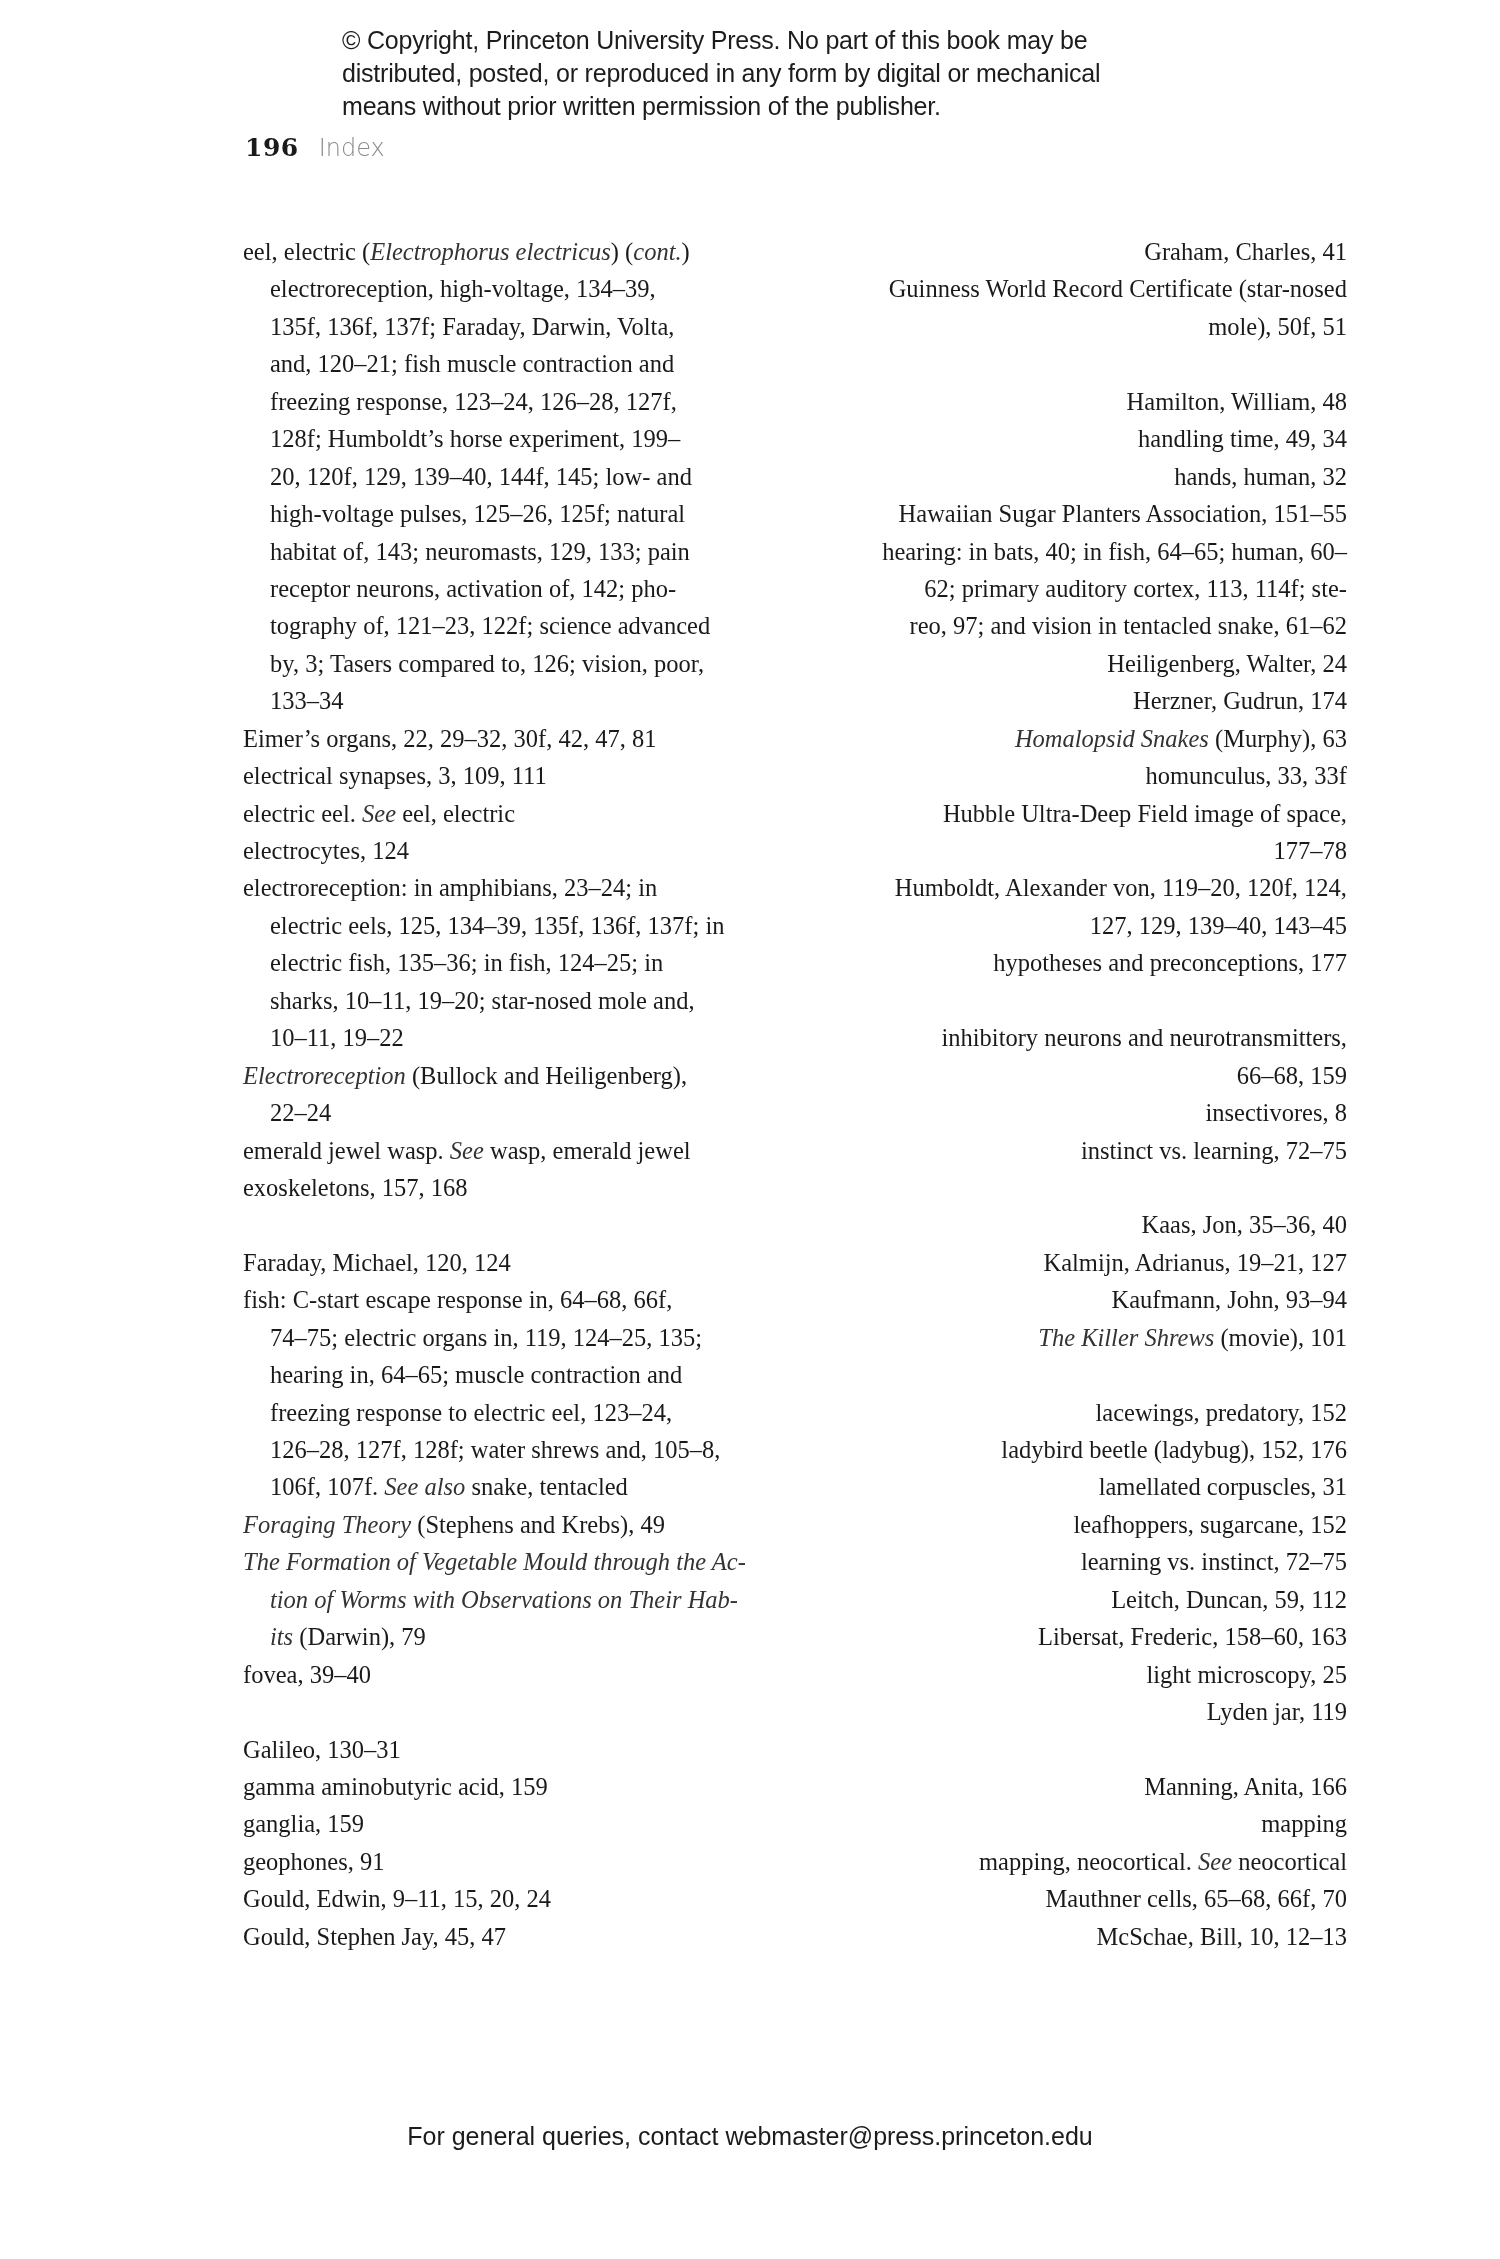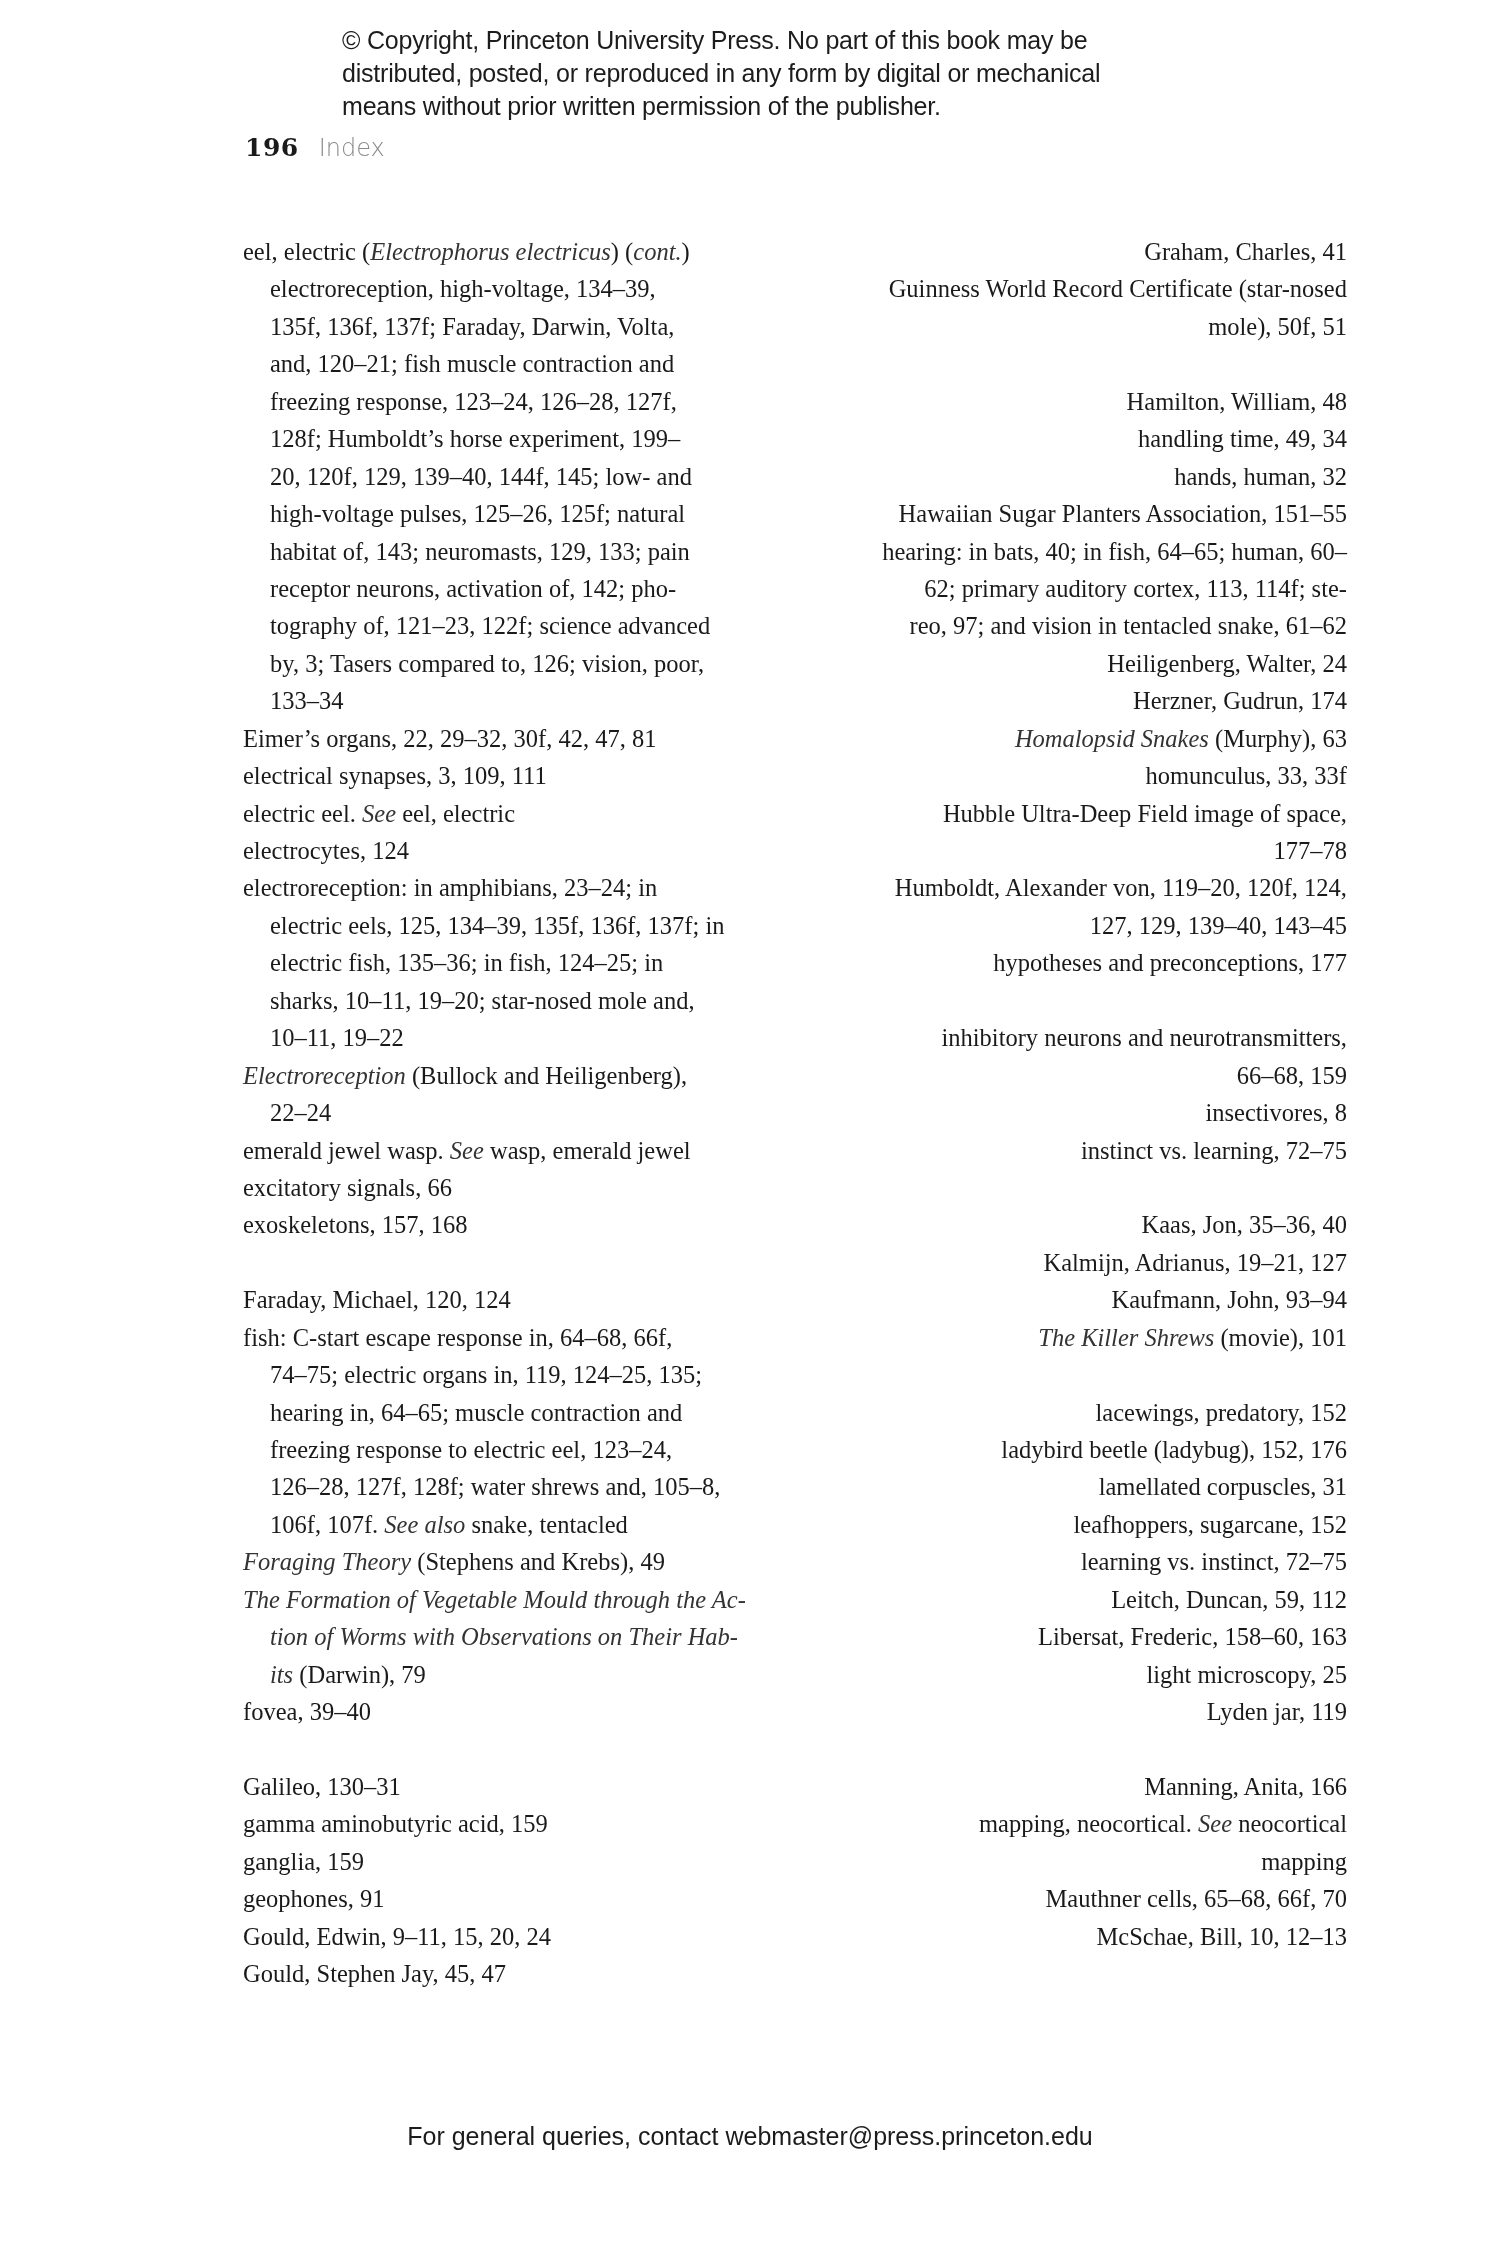--- a/index.html
+++ b/index.html
@@ -72,21 +72,20 @@
     <div class="line"><span>electric eel. </span><span class="it">See</span><span> eel, electric</span></div>
     <div class="line"><span>electrocytes, 124</span></div>
     <div class="line"><span>electroreception: in amphibians, 23–24; in</span></div>
     <div class="line indent"><span>electric eels, 125, 134–39, 135f, 136f, 137f; in</span></div>
     <div class="line indent"><span>electric fish, 135–36; in fish, 124–25; in</span></div>
     <div class="line indent"><span>sharks, 10–11, 19–20; star-nosed mole and,</span></div>
     <div class="line indent"><span>10–11, 19–22</span></div>
     <div class="line"><span class="it">Electroreception</span><span> (Bullock and Heiligenberg),</span></div>
     <div class="line indent"><span>22–24</span></div>
     <div class="line"><span>emerald jewel wasp. </span><span class="it">See</span><span> wasp, emerald jewel</span></div>
-    <div class="line"><span>excitatory signals, 66</span></div>
     <div class="line"><span>exoskeletons, 157, 168</span></div>
     <div class="line blank"></div>
     <div class="line"><span>Faraday, Michael, 120, 124</span></div>
     <div class="line"><span>fish: C-start escape response in, 64–68, 66f,</span></div>
     <div class="line indent"><span>74–75; electric organs in, 119, 124–25, 135;</span></div>
     <div class="line indent"><span>hearing in, 64–65; muscle contraction and</span></div>
     <div class="line indent"><span>freezing response to electric eel, 123–24,</span></div>
     <div class="line indent"><span>126–28, 127f, 128f; water shrews and, 105–8,</span></div>
     <div class="line indent"><span>106f, 107f. </span><span class="it">See also</span><span> snake, tentacled</span></div>
     <div class="line"><span class="it">Foraging Theory</span><span> (Stephens and Krebs), 49</span></div>
@@ -138,19 +137,19 @@
     <div class="line"><span>ladybird beetle (ladybug), 152, 176</span></div>
     <div class="line"><span>lamellated corpuscles, 31</span></div>
     <div class="line"><span>leafhoppers, sugarcane, 152</span></div>
     <div class="line"><span>learning vs. instinct, 72–75</span></div>
     <div class="line"><span>Leitch, Duncan, 59, 112</span></div>
     <div class="line"><span>Libersat, Frederic, 158–60, 163</span></div>
     <div class="line"><span>light microscopy, 25</span></div>
     <div class="line"><span>Lyden jar, 119</span></div>
     <div class="line blank"></div>
     <div class="line"><span>Manning, Anita, 166</span></div>
+    <div class="line indent"><span>mapping</span></div>
     <div class="line"><span>mapping, neocortical. </span><span class="it">See</span><span> neocortical</span></div>
-    <div class="line indent"><span>mapping</span></div>
     <div class="line"><span>Mauthner cells, 65–68, 66f, 70</span></div>
     <div class="line"><span>McSchae, Bill, 10, 12–13</span></div>
   </div>
 
 <div class="footer">For general queries, contact webmaster@press.princeton.edu</div>
 
 </body></html>

